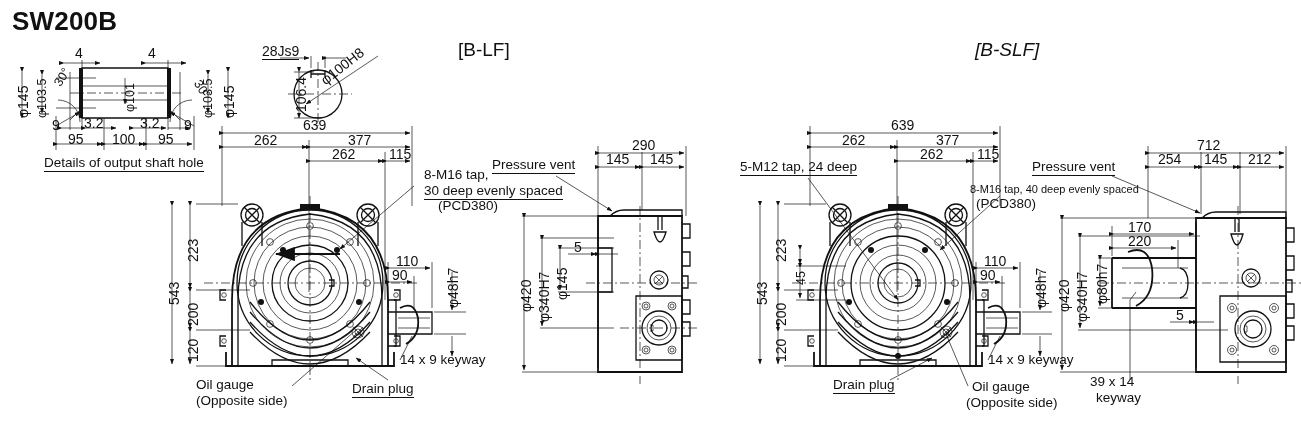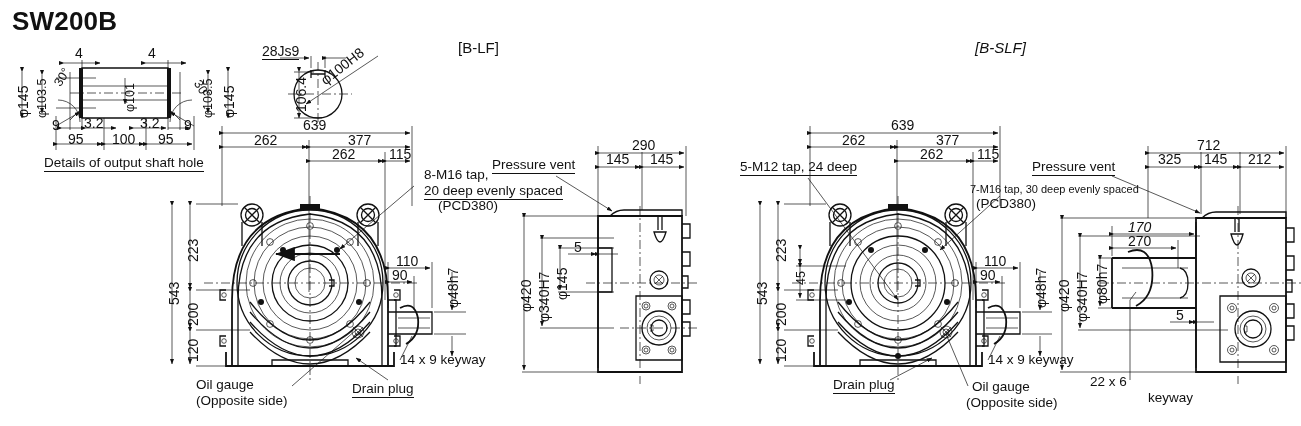--- a/index.html
+++ b/index.html
@@ -1,21 +1,21 @@
 <!DOCTYPE html>
 <html><head>
 <meta charset="utf-8">
 <style>
   html,body{margin:0;padding:0;background:#ffffff;}
   body{width:1301px;height:426px;position:relative;overflow:hidden;
        font-family:"Liberation Sans","DejaVu Sans",sans-serif;color:#111;}
   .stage{position:absolute;left:0;top:0;width:1079px;height:426px;padding-left:19px;}
   .t{position:absolute;white-space:nowrap;line-height:1;color:#111;}
   .title{font-size:26px;font-weight:bold;letter-spacing:.2px;}
-  .hdr{font-size:15px;}
+  .hdr{font-size:19px;}
   .dim{font-size:14px;}
   .dimS{font-size:12.5px;}
   .lbl{font-size:13.5px;}
   .lblS{font-size:11px;}
   .vert{transform-origin:0 0;transform:rotate(-90deg);}
   .ul{border-bottom:1.2px solid #111;padding-bottom:1px;}
   svg{position:absolute;left:0;top:0;overflow:visible;}
   .ln{stroke:#111;fill:none;}
   .w13{stroke-width:1.3;}
   .w18{stroke-width:1.8;}
@@ -528,21 +528,21 @@
 <div class="t dim vert" style="left:167px;top:305px;">543</div>
 <div class="t dim vert" style="left:186px;top:262px;">223</div>
 <div class="t dim vert" style="left:186px;top:326px;">200</div>
 <div class="t dim vert" style="left:186px;top:362px;">120</div>
 <div class="t dim" style="left:396px;top:254px;">110</div>
 <div class="t dim" style="left:392px;top:268px;">90</div>
 <div class="t dim vert" style="left:446px;top:308px;">φ48h7</div>
 <div class="t lbl" style="left:400px;top:353px;">14 x 9 keyway</div>
 
 <div class="t lbl" style="left:424px;top:168px;">8-M16 tap,</div>
-<div class="t lbl ul" style="left:424px;top:184px;">20 deep evenly spaced</div>
+<div class="t lbl ul" style="left:424px;top:184px;">30 deep evenly spaced</div>
 <div class="t lbl" style="left:438px;top:199px;">(PCD380)</div>
 <div class="t lbl ul" style="left:492px;top:158px;">Pressure vent</div>
 <div class="t lbl" style="left:196px;top:378px;">Oil gauge</div>
 <div class="t lbl" style="left:196px;top:394px;">(Opposite side)</div>
 <div class="t lbl ul" style="left:352px;top:382px;">Drain plug</div>
 
 <div class="t dim" style="left:632px;top:138px;text-align:center;">290</div>
 <div class="t dim" style="left:606px;top:152px;">145</div>
 <div class="t dim" style="left:650px;top:152px;">145</div>
 <div class="t dim vert" style="left:519px;top:312px;">φ420</div>
@@ -559,33 +559,33 @@
 <div class="t dim vert" style="left:774px;top:262px;">223</div>
 <div class="t dimS vert" style="left:795px;top:285px;">45</div>
 <div class="t dim vert" style="left:774px;top:326px;">200</div>
 <div class="t dim vert" style="left:774px;top:362px;">120</div>
 <div class="t dim" style="left:984px;top:254px;">110</div>
 <div class="t dim" style="left:980px;top:268px;">90</div>
 <div class="t dim vert" style="left:1034px;top:308px;">φ48h7</div>
 <div class="t lbl" style="left:988px;top:353px;">14 x 9 keyway</div>
 
 <div class="t lbl ul" style="left:740px;top:160px;">5-M12 tap, 24 deep</div>
-<div class="t lblS" style="left:970px;top:184px;">7-M16 tap, 30 deep evenly spaced</div>
+<div class="t lblS" style="left:970px;top:184px;">8-M16 tap, 40 deep evenly spaced</div>
 <div class="t lbl" style="left:976px;top:197px;">(PCD380)</div>
 <div class="t lbl ul" style="left:1032px;top:160px;">Pressure vent</div>
 <div class="t lbl ul" style="left:833px;top:378px;">Drain plug</div>
 <div class="t lbl" style="left:972px;top:380px;">Oil gauge</div>
 <div class="t lbl" style="left:966px;top:396px;">(Opposite side)</div>
 
 <div class="t dim" style="left:1197px;top:138px;">712</div>
-<div class="t dim" style="left:1158px;top:152px;">325</div>
+<div class="t dim" style="left:1158px;top:152px;">254</div>
 <div class="t dim" style="left:1204px;top:152px;">145</div>
 <div class="t dim" style="left:1248px;top:152px;">212</div>
 <div class="t dim vert" style="left:1057px;top:312px;">φ420</div>
 <div class="t dim vert" style="left:1075px;top:322px;">φ340H7</div>
 <div class="t dim vert" style="left:1095px;top:304px;">φ80h7</div>
-<div class="t dim" style="left:1128px;top:220px;font-style:italic;">170</div>
-<div class="t dim" style="left:1128px;top:234px;">270</div>
+<div class="t dim" style="left:1128px;top:220px;">170</div>
+<div class="t dim" style="left:1128px;top:234px;">220</div>
 <div class="t dim" style="left:1176px;top:308px;">5</div>
-<div class="t lbl" style="left:1090px;top:375px;">22 x 6</div>
-<div class="t lbl" style="left:1148px;top:391px;">keyway</div>
+<div class="t lbl" style="left:1090px;top:375px;">39 x 14</div>
+<div class="t lbl" style="left:1096px;top:391px;">keyway</div>
 
 </div>
 
 </body></html>

